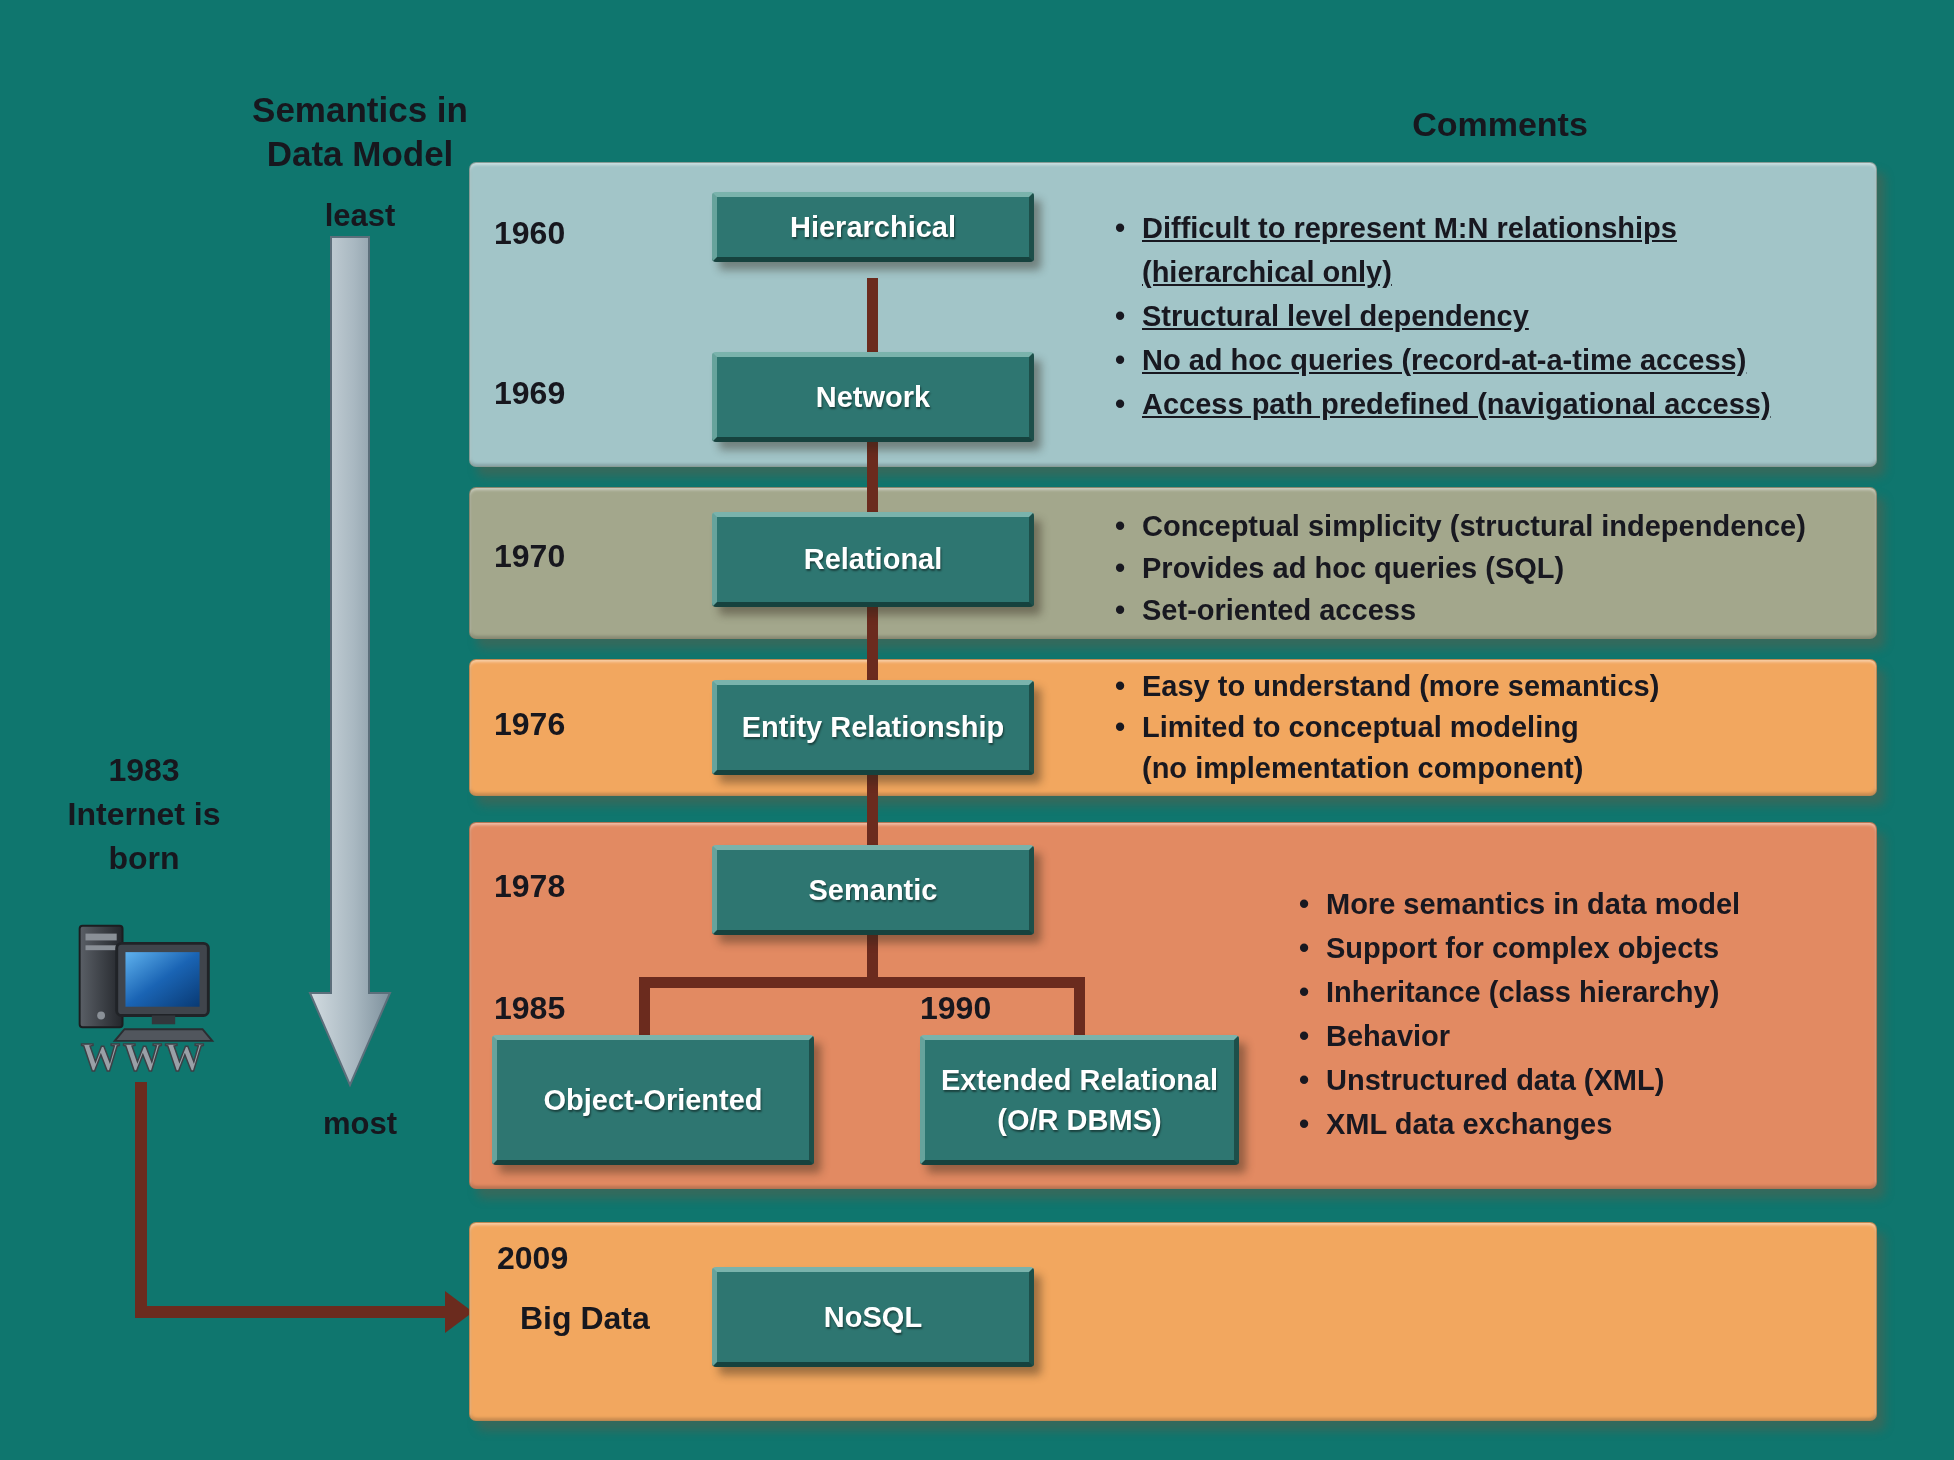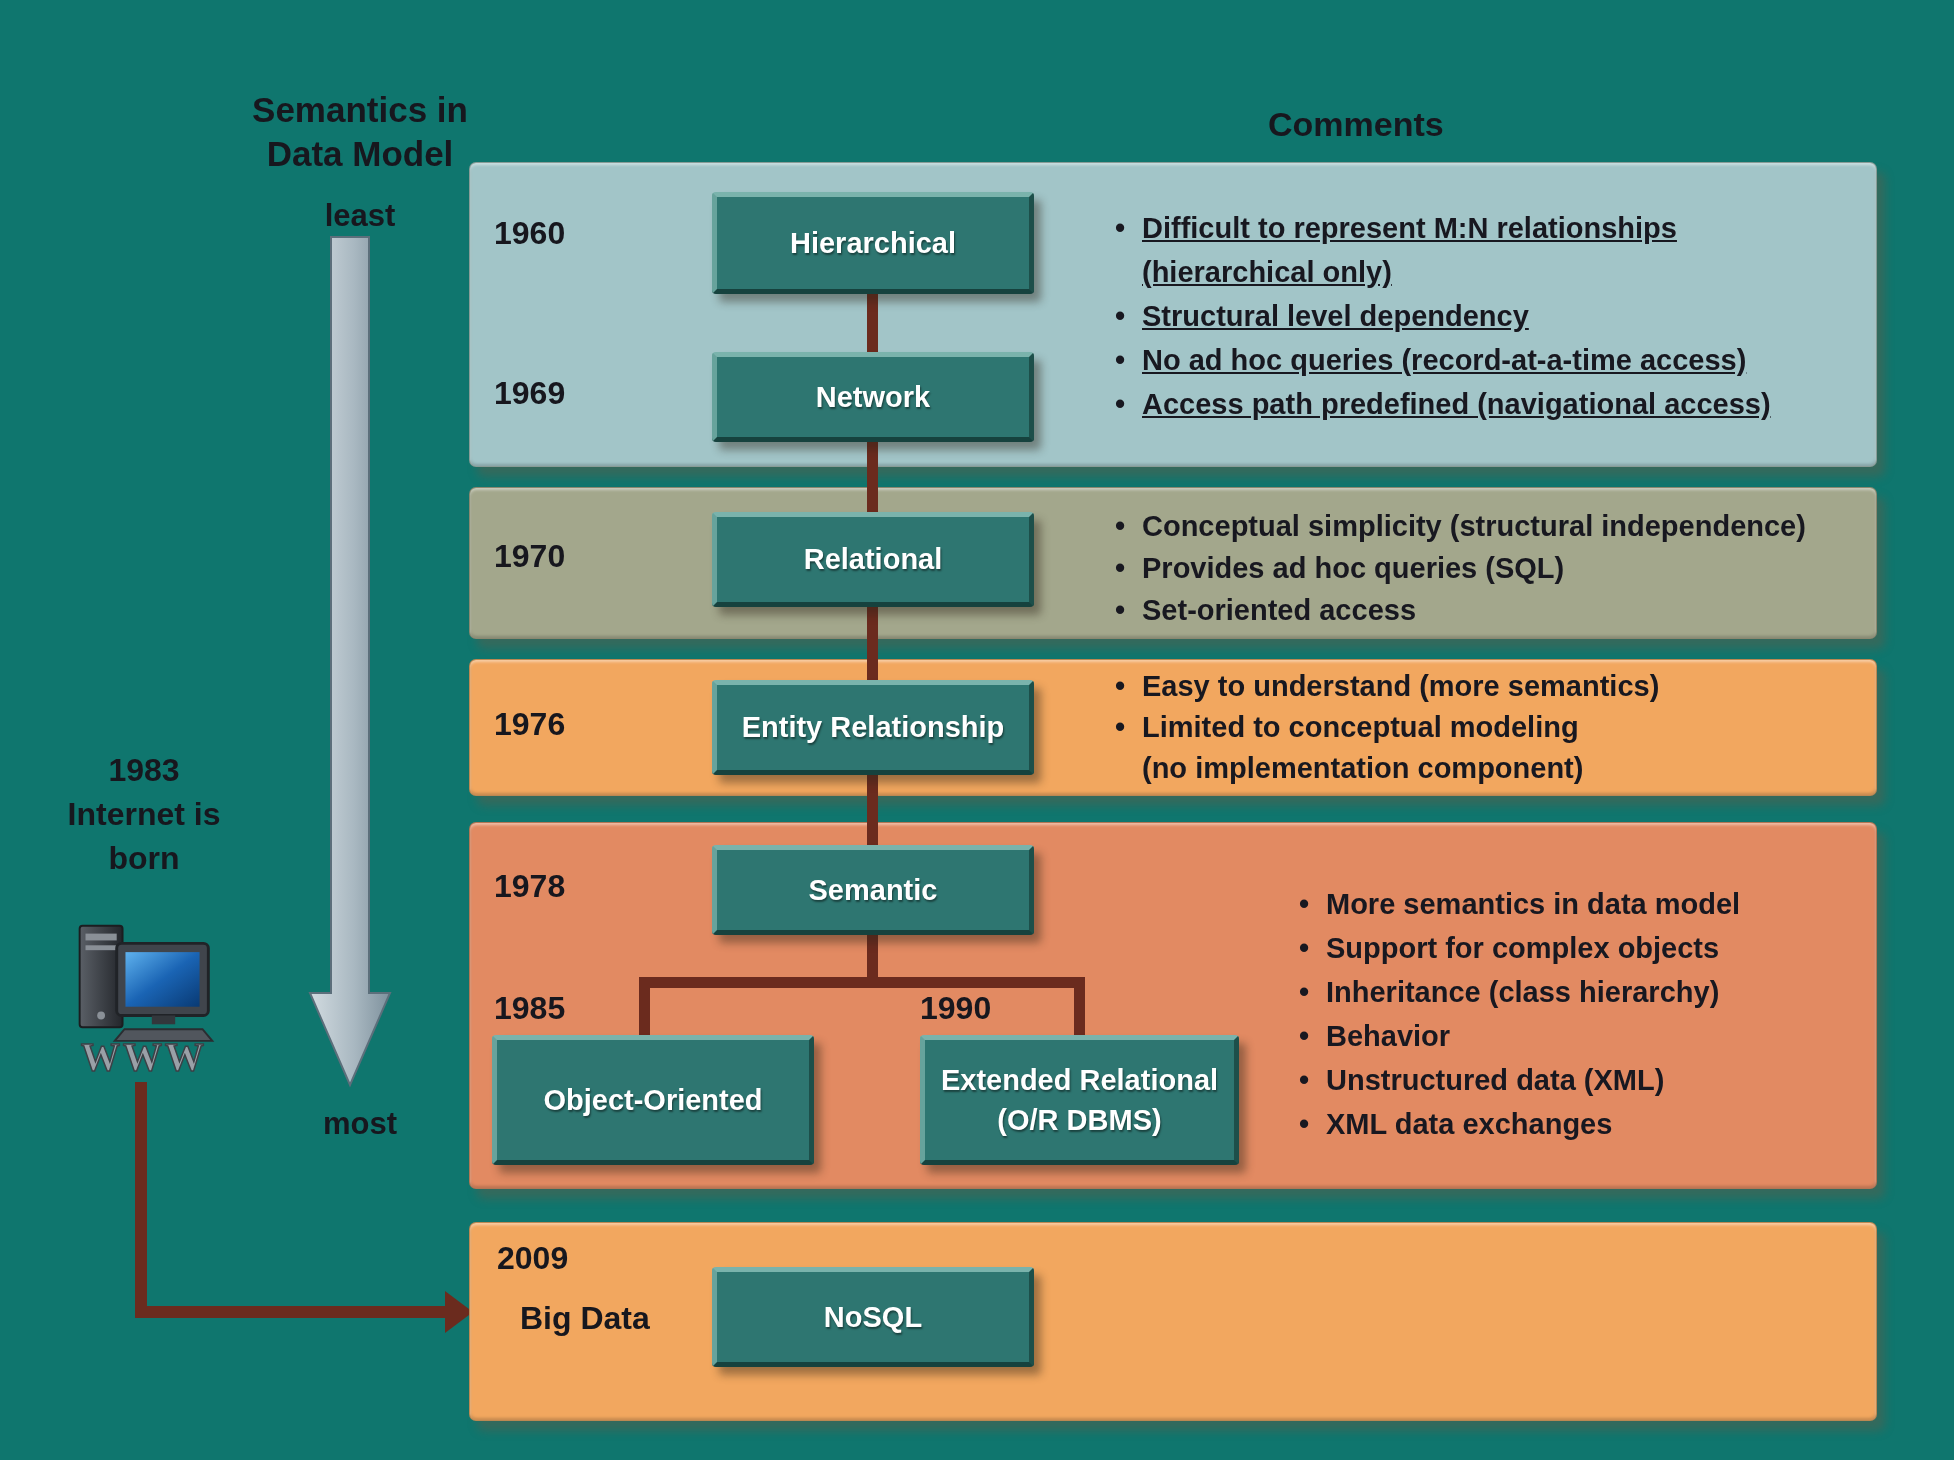--- a/index.html
+++ b/index.html
@@ -29,21 +29,21 @@
   
   .red-v { position: absolute; left: 135px; top: 1082px; width: 12px; height: 236px; background: #6b2b1e; }
   .red-h { position: absolute; left: 135px; top: 1306px; width: 312px; height: 12px; background: #6b2b1e; }
   .red-head {
     position: absolute; left: 445px; top: 1291px; width: 0; height: 0;
     border-top: 21px solid transparent; border-bottom: 21px solid transparent;
     border-left: 28px solid #6b2b1e;
   }
 
   
-  .comments-header { position: absolute; left: 1268px; top: 105px; width: 400px; font-size: 34px; }
+  .comments-header { position: absolute; left: 1300px; top: 105px; width: 400px; text-align: center; font-size: 34px; }
 
   
   .band {
     position: absolute; left: 469px; width: 1406px; border-radius: 7px;
     border: 1px solid rgba(90,80,60,0.35);
     box-shadow: inset 0 2px 3px rgba(255,255,255,0.45),
                 inset 0 -2px 3px rgba(0,0,0,0.18),
                 8px 10px 10px rgba(100,90,70,0.45);
   }
   .band-1 { top: 162px;  height: 303px; background: #a2c5c8; }
@@ -61,21 +61,21 @@
     background: #2e7671;
     border-top: 5px solid #7ab3ac; border-left: 5px solid #67a39c;
     border-right: 5px solid #1d4f4a; border-bottom: 5px solid #16423e;
     border-radius: 4px;
     box-shadow: 7px 8px 9px rgba(45,35,25,0.42);
     display: flex; align-items: center; justify-content: center;
     color: #ffffff; font-size: 29px; text-align: center;
     text-shadow: 1px 2px 2px rgba(0,0,0,0.45);
     box-sizing: border-box;
   }
-  .bx-hier { left: 712px; top: 192px;  width: 322px; height: 102px; }
+  .bx-hier { left: 712px; top: 192px;  width: 322px; height: 70px; }
   .bx-net  { left: 712px; top: 352px;  width: 322px; height: 90px; }
   .bx-rel  { left: 712px; top: 512px;  width: 322px; height: 95px; }
   .bx-er   { left: 712px; top: 680px;  width: 322px; height: 95px; }
   .bx-sem  { left: 712px; top: 845px;  width: 322px; height: 90px; }
   .bx-oo   { left: 492px; top: 1035px; width: 322px; height: 130px; }
   .bx-ext  { left: 920px; top: 1035px; width: 319px; height: 130px; line-height: 40px; }
   .bx-nosql{ left: 712px; top: 1267px; width: 322px; height: 100px; }
 
   
   .year { position: absolute; z-index: 5; font-size: 32px; }

